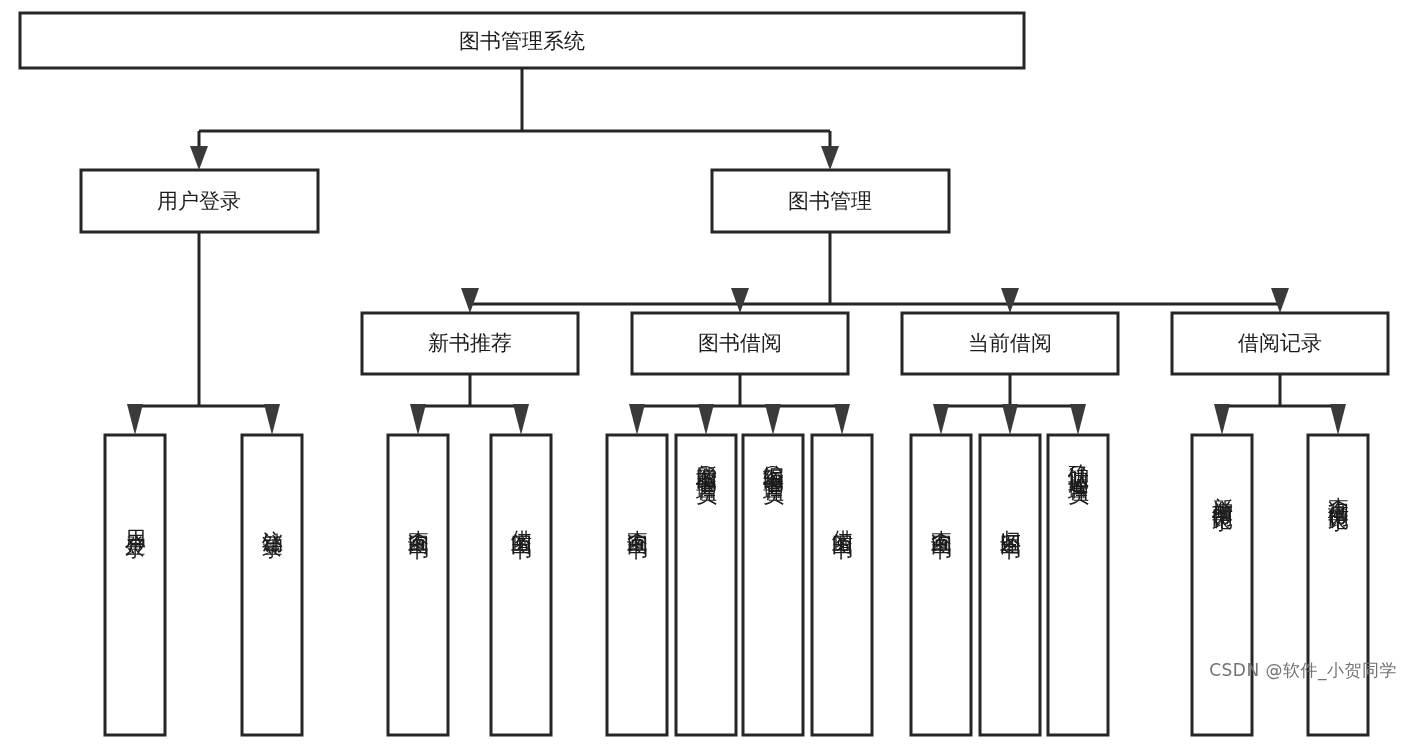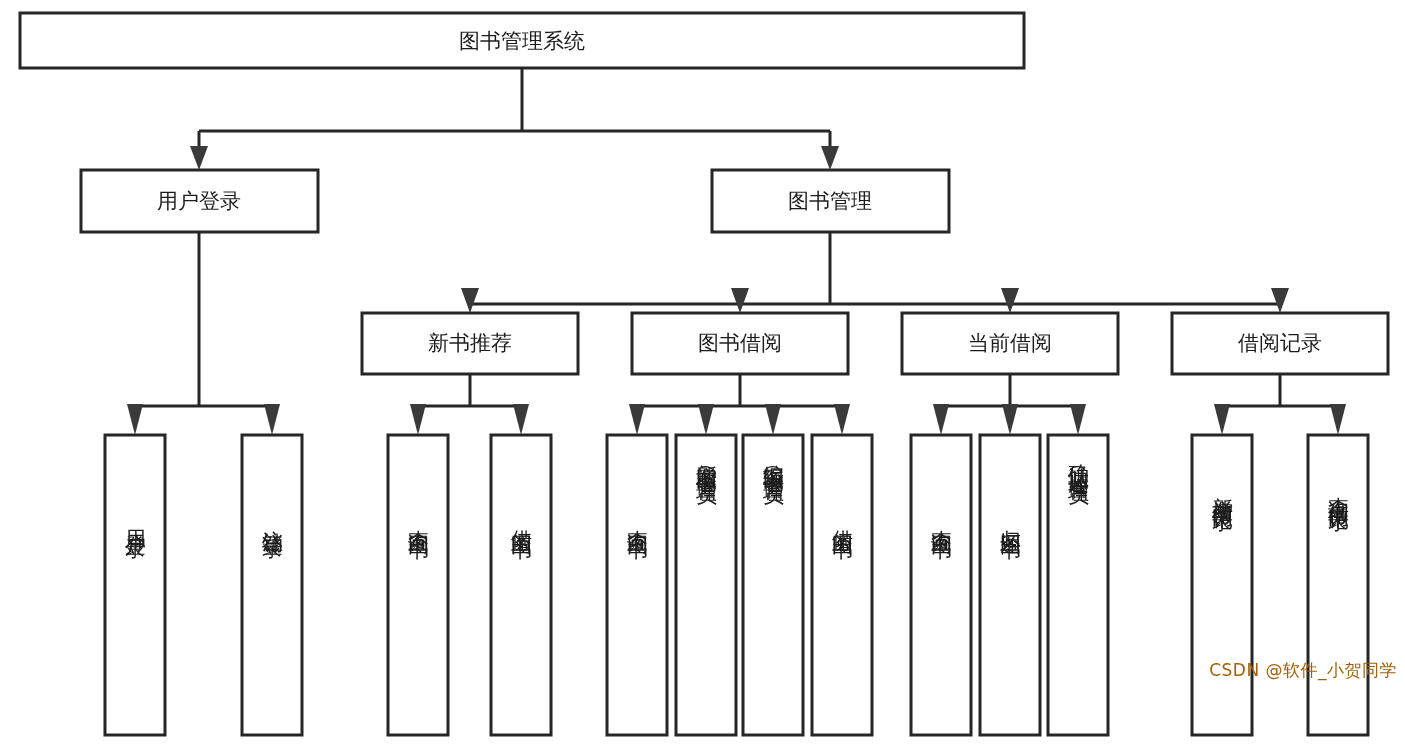--- a/index.html
+++ b/index.html
@@ -67,21 +67,21 @@
     letter-spacing: 3px;
     color: #1c1c1c;
     white-space: nowrap;
   }
   #watermark {
     position: absolute;
     right: 8px;
     bottom: 6px;
     font-family: "DejaVu Sans", "Liberation Sans", sans-serif;
     font-size: 17px;
-    color: #a16207;
+    color: #737373;
     letter-spacing: 0.5px;
     white-space: nowrap;
   }
 </style>
 </head>
 <body>
 
 <div id="diagram-root">
 
   <svg id="chart-svg" viewBox="0 0 1405 747" xmlns="http://www.w3.org/2000/svg">

